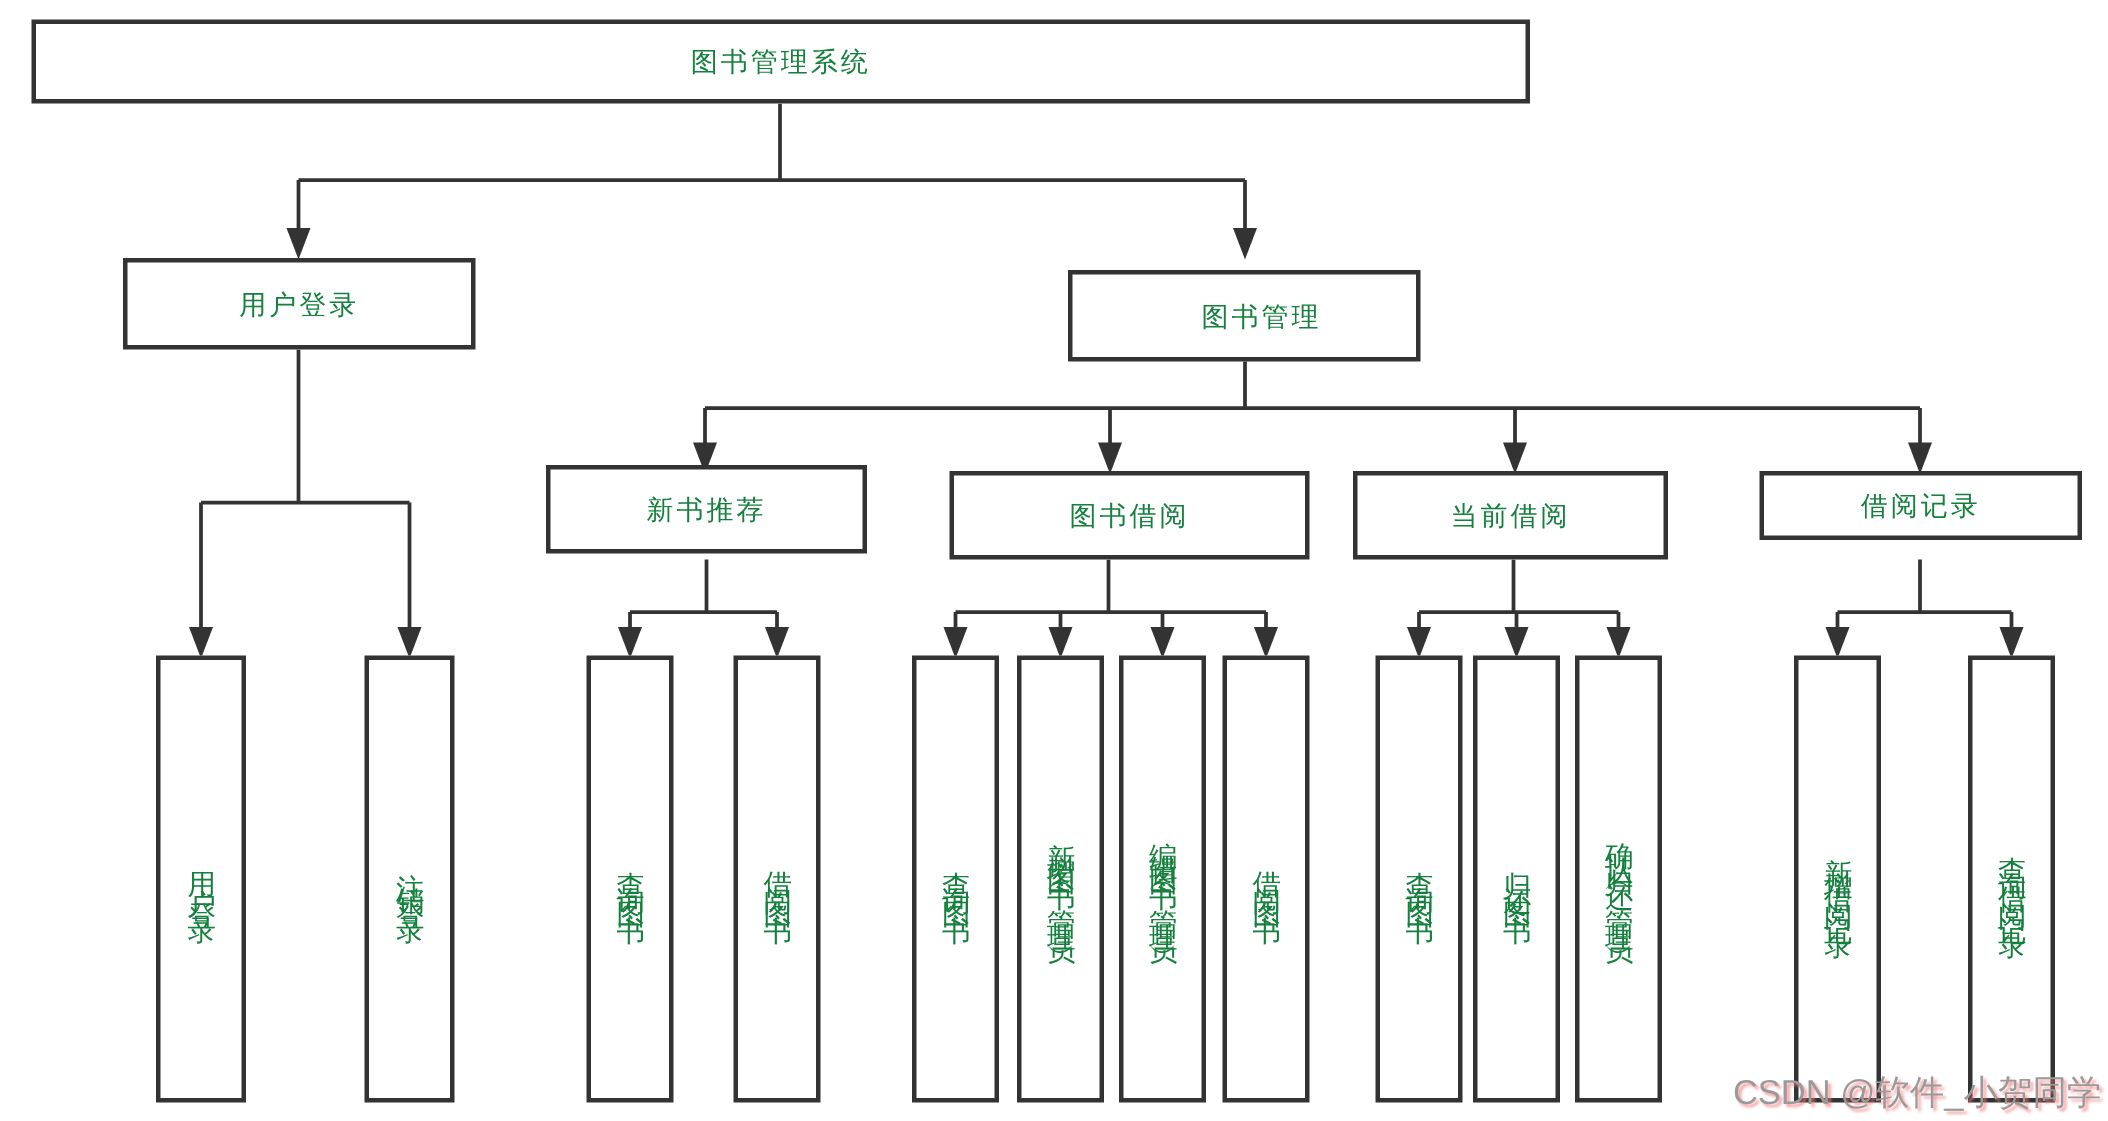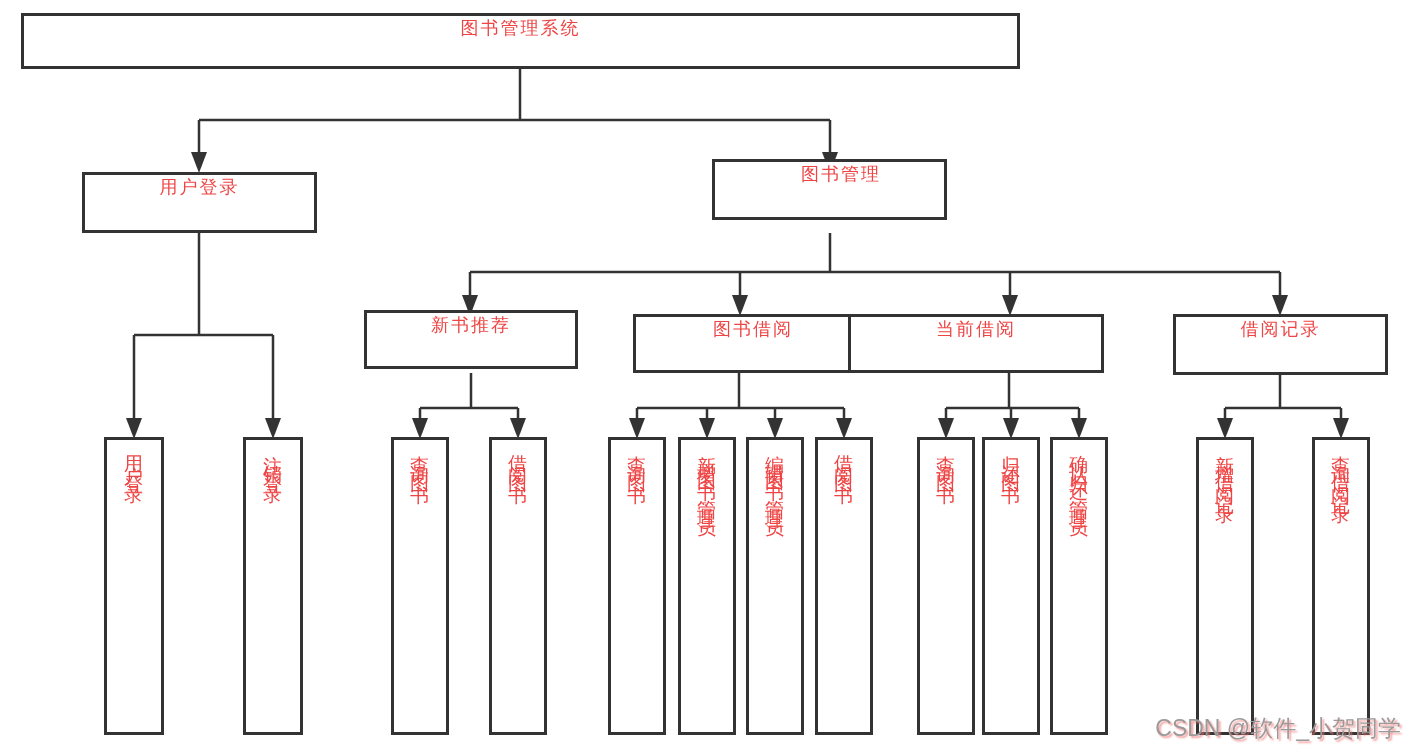--- a/index.html
+++ b/index.html
@@ -22,22 +22,23 @@
     width: 1405px;
     height: 747px;
     pointer-events: none;
   }
   .node {
     position: absolute;
     box-sizing: border-box;
     background: #ffffff;
     border: 3px solid #333333;
     display: flex;
+    align-items: center;
     justify-content: center;
-    color: #ef4444;
+    color: #15803d;
   }
   .hbox span {
     font-size: 18px;
     letter-spacing: 2px;
     white-space: nowrap;
   }
   .vbox span {
     writing-mode: vertical-rl;
     text-orientation: mixed;
     font-size: 19px;
@@ -112,34 +113,34 @@
     </g>
   </svg>
 
   <div class="node hbox" style="left:21px; top:13px; width:999px; height:56px;">
     <span>图书管理系统</span>
   </div>
 
   <div class="node hbox" style="left:82px; top:172px; width:235px; height:61px;">
     <span>用户登录</span>
   </div>
-  <div class="node hbox" style="left:712px; top:159px; width:235px; height:61px;padding-left:23px;">
+  <div class="node hbox" style="left:712px; top:180px; width:235px; height:61px;padding-left:23px;">
     <span>图书管理</span>
   </div>
 
   <div class="node hbox" style="left:364px; top:310px; width:214px; height:59px;">
     <span>新书推荐</span>
   </div>
   <div class="node hbox" style="left:633px; top:314px; width:240px; height:59px;">
     <span>图书借阅</span>
   </div>
-  <div class="node hbox" style="left:848px; top:314px; width:256px; height:59px;">
+  <div class="node hbox" style="left:902px; top:314px; width:210px; height:59px;">
     <span>当前借阅</span>
   </div>
-  <div class="node hbox" style="left:1173px; top:314px; width:215px; height:61px;">
+  <div class="node hbox" style="left:1173px; top:314px; width:215px; height:46px;">
     <span>借阅记录</span>
   </div>
 
   <div class="node vbox" style="left:104px; top:437px; width:60px; height:298px;">
     <span>用户登录</span>
   </div>
   <div class="node vbox" style="left:243px; top:437px; width:60px; height:298px;">
     <span>注销登录</span>
   </div>
 

